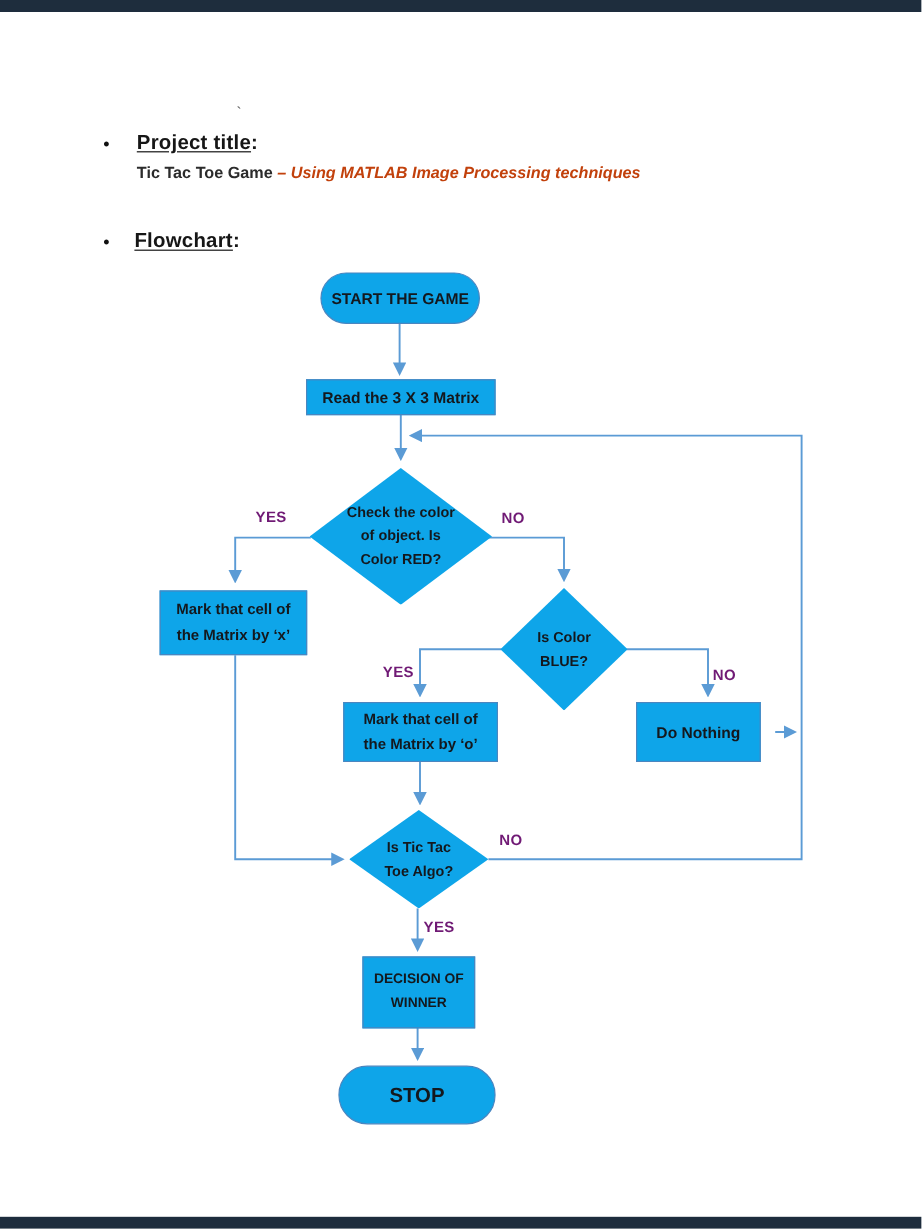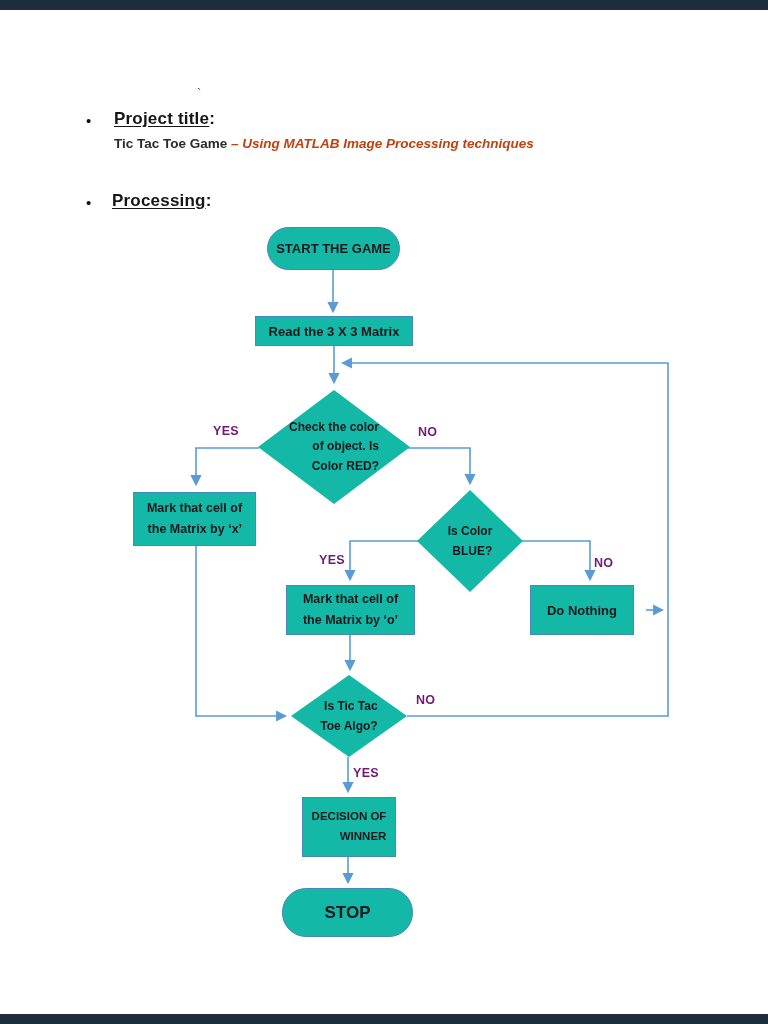--- a/index.html
+++ b/index.html
@@ -18,42 +18,42 @@
   .h-line{position:absolute;color:#161616;font-weight:700;font-size:17px;letter-spacing:.2px;}
   .h-line .uline{text-decoration:underline;text-underline-offset:2px;}
   .sub-line{position:absolute;font-size:13.5px;color:#2b2b2b;}
   .sub-line .b{font-weight:700;}
   .sub-line .i{font-style:italic;font-weight:600;color:#c2410c;}
 
   
   .fc-svg{position:absolute;left:0;top:0;}
   .node{
     position:absolute;display:flex;align-items:center;justify-content:center;
-    text-align:right;background:#14b8a6;color:#14181d;font-weight:700;
+    text-align:center;background:#0ea5e9;color:#14181d;font-weight:700;
     box-sizing:border-box;
   }
   .rect{border:1px solid #4a86c0;}
   .stadium{border:1px solid #4a86c0;border-radius:24px;}
   .diamond{clip-path:polygon(50% 0,100% 50%,50% 100%,0 50%);}
   .edge-label{position:absolute;font-weight:700;font-size:12.5px;color:#701a75;letter-spacing:.3px;}
 </style>
 </head>
 <body>
 
 <div class="viewer-bar top"></div>
 <div class="viewer-bar bottom"></div>
 
 <span class="stray-mark">`</span>
 
 <span class="bullet" style="left:86px;top:112px;">•</span>
 <div class="h-line" style="left:114px;top:109px;"><span class="uline">Project title</span><span>:</span></div>
 <div class="sub-line" style="left:114px;top:136px;"><span class="b">Tic Tac Toe Game </span><span class="i">– Using MATLAB Image Processing techniques</span></div>
 
 <span class="bullet" style="left:86px;top:194px;">•</span>
-<div class="h-line" style="left:112px;top:191px;"><span class="uline">Processing</span><span>:</span></div>
+<div class="h-line" style="left:112px;top:191px;"><span class="uline">Flowchart</span><span>:</span></div>
 
 <svg class="fc-svg" width="768" height="1024" viewBox="0 0 768 1024">
   <defs>
     <marker id="arr" viewBox="0 0 10 10" refX="8" refY="5" markerWidth="7" markerHeight="7" orient="auto-start-reverse">
       <path d="M0,0 L10,5 L0,10 z" fill="#5b9bd5"></path>
     </marker>
   </defs>
   <g fill="none" stroke="#5b9bd5" stroke-width="1.6">
     <path d="M333 270 V311" marker-end="url(#arr)"></path>
     <path d="M334 345 V382" marker-end="url(#arr)"></path>

